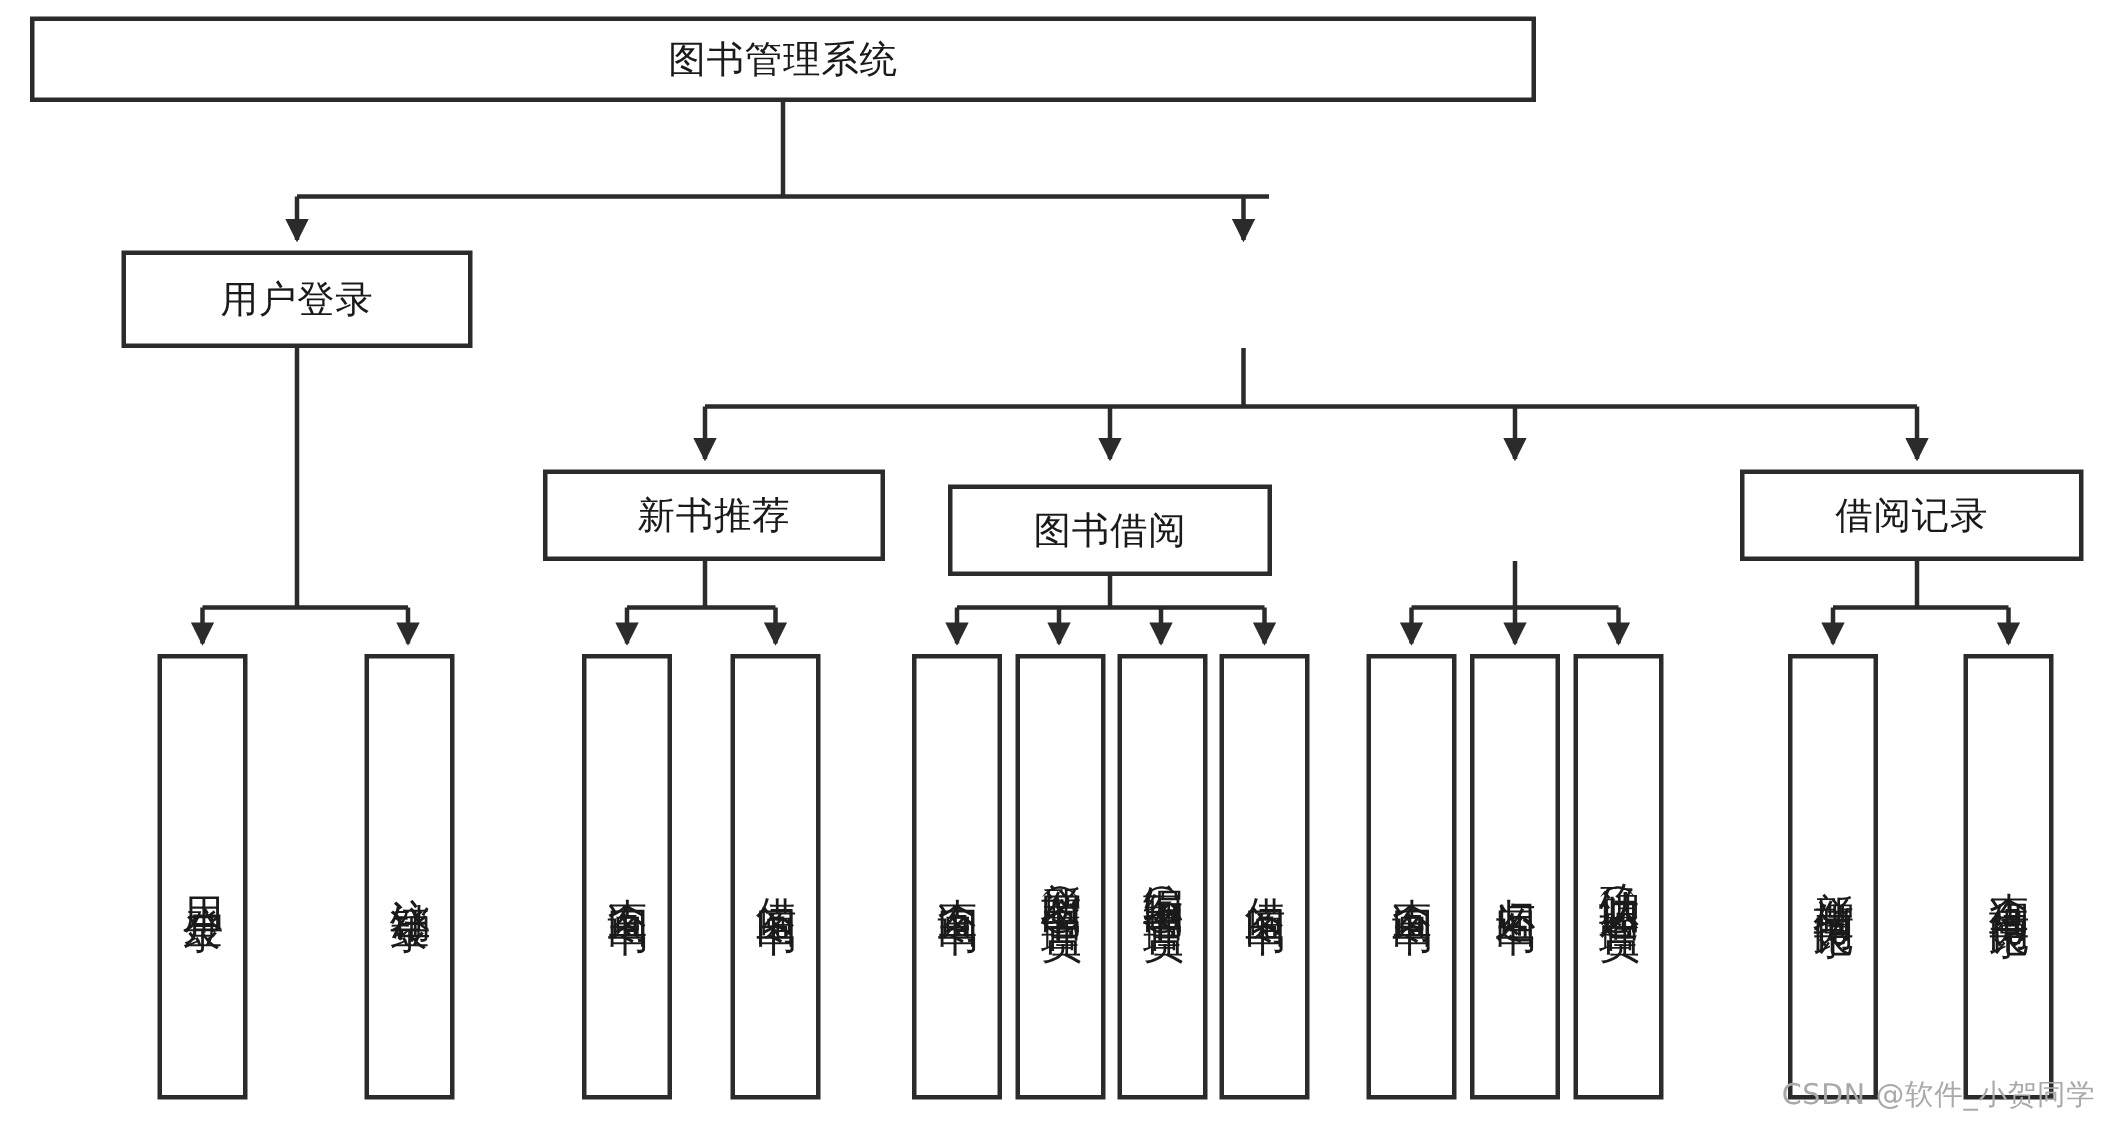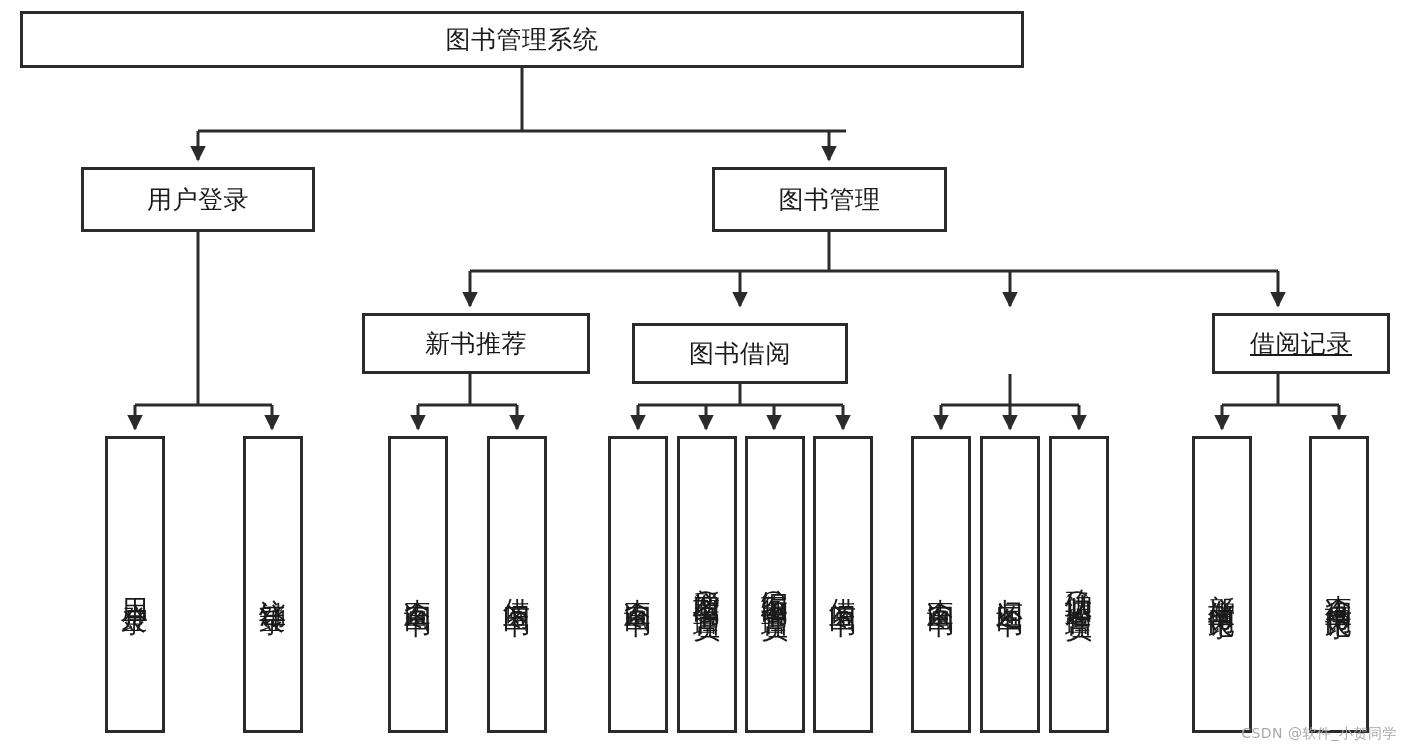--- a/index.html
+++ b/index.html
@@ -63,21 +63,21 @@
     font-size: 27px;
     line-height: 1.0;
     letter-spacing: 4px;
     white-space: normal;
     max-height: 100%;
   }
   #watermark {
     position: absolute;
     right: 8px;
     bottom: 4px;
-    font-size: 14px;
+    font-size: 19px;
     color: #a9a9a9;
     letter-spacing: 0.5px;
     z-index: 5;
     white-space: nowrap;
     font-family: "DejaVu Sans", "Liberation Sans", sans-serif;
   }
 </style>
 </head>
 <body>
 
@@ -133,31 +133,28 @@
     </g>
   </svg>
 
   <div class="node root horiz" style="left:20px; top:11px; width:1004px; height:57px;">
     <span class="label">图书管理系统</span>
   </div>
 
   <div class="node horiz" style="left:81px; top:167px; width:234px; height:65px;">
     <span class="label">用户登录</span>
   </div>
-  <div class="node horiz" style="left:712px; top:167px; width:235px; height:65px;">
-    <span class="label">图书管理</span>
-  </div>
 
   <div class="node horiz" style="left:362px; top:313px; width:228px; height:61px;">
     <span class="label">新书推荐</span>
   </div>
   <div class="node horiz" style="left:632px; top:323px; width:216px; height:61px;">
     <span class="label">图书借阅</span>
   </div>
-  <div class="node horiz" style="left:1212px; top:313px; width:178px; height:61px;text-decoration:underline;">
+  <div class="node horiz" style="left:1160px; top:313px; width:229px; height:61px;">
     <span class="label">借阅记录</span>
   </div>
 
   <div class="node vert" style="left:105px; top:436px; width:60px; height:297px;">
     <span class="label">用户登录</span>
   </div>
   <div class="node vert" style="left:243px; top:436px; width:60px; height:297px;">
     <span class="label">注销登录</span>
   </div>
 

